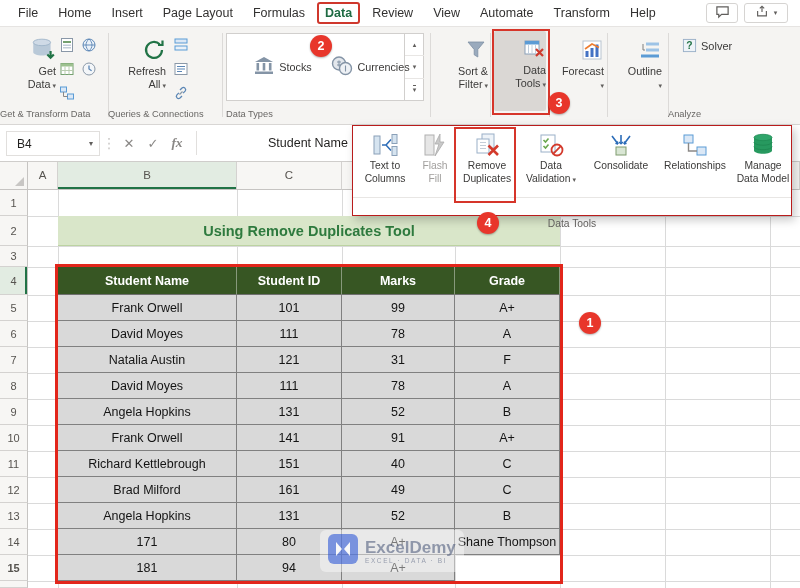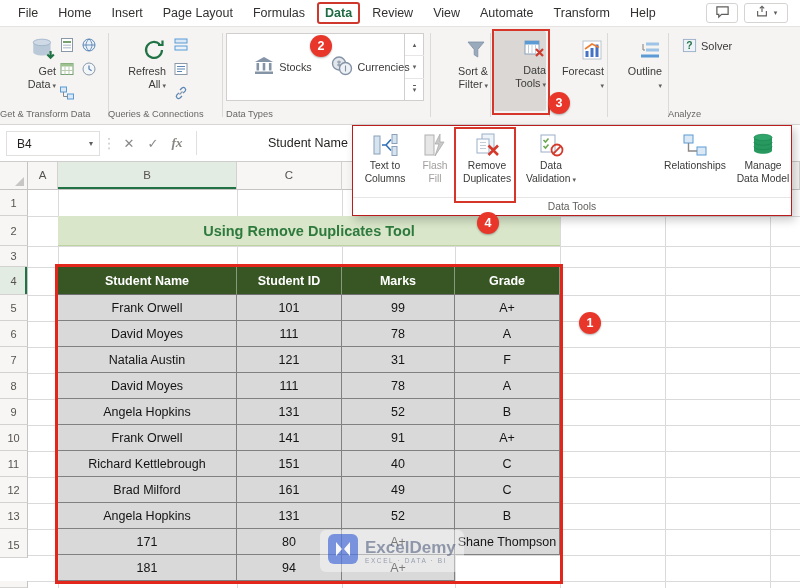--- a/index.html
+++ b/index.html
@@ -75,21 +75,21 @@
       border-right:1px solid #808080;border-bottom:1px solid #808080;box-sizing:border-box;white-space:nowrap}
   .selborder{border:3px solid #e2261b;z-index:25;pointer-events:none}
 
   
   .panel{background:#fff;border:1px solid #b91c1c;box-shadow:3px 4px 9px rgba(0,0,0,.22);
          z-index:30;box-sizing:border-box}
   .mitem{position:absolute;display:flex;flex-direction:column;align-items:center;gap:1px;
          font-size:10.3px;color:#3b3a39;line-height:12px;text-align:center}
   .micon{height:28px;display:flex;align-items:center}
   .mitem.disabled{color:#a19f9d}
-  .pgroup{position:absolute;left:0;right:0;top:71px;border-top:1px solid #e8e6e4;padding-top:3px;
+  .pgroup{position:absolute;left:0;right:0;top:71px;border-top:1px solid #e8e6e4;padding-top:20px;
           text-align:center;font-size:10.3px;color:#605e5c}
 
   
   .redbox{border:2px solid #d6352a;z-index:40;pointer-events:none;box-sizing:content-box}
   .stepcircle{width:22px;height:22px;border-radius:50%;background:#e8362b;color:#fff;font-weight:700;
               font-size:12.5px;text-align:center;line-height:22px;z-index:50;
               box-shadow:0 1px 2px rgba(0,0,0,.3)}
   .wm{display:flex;align-items:center;gap:7px;z-index:26;background:rgba(255,255,255,.5);
       border-radius:6px;padding:4px 8px;opacity:.85;pointer-events:none}
   .wmbrand{font-size:17px;font-weight:700;color:rgba(100,112,140,.78);display:block;line-height:18px}
@@ -388,21 +388,21 @@
       <div class="rowhdr" style="top: 295px; height: 26px;">5</div>
       <div class="rowhdr" style="top: 321px; height: 26px;">6</div>
       <div class="rowhdr" style="top: 347px; height: 26px;">7</div>
       <div class="rowhdr" style="top: 373px; height: 26px;">8</div>
       <div class="rowhdr" style="top: 399px; height: 26px;">9</div>
       <div class="rowhdr" style="top: 425px; height: 26px;">10</div>
       <div class="rowhdr" style="top: 451px; height: 26px;">11</div>
       <div class="rowhdr" style="top: 477px; height: 26px;">12</div>
       <div class="rowhdr" style="top: 503px; height: 26px;">13</div>
       <div class="rowhdr" style="top: 529px; height: 26px;">14</div>
-      <div class="rowhdr" style="top: 532px; height: 26px;">15</div>
+      <div class="rowhdr" style="top: 555px; height: 26px; font-weight: bold;">15</div>
       <div class="rowhdr" style="top: 581px; height: 7px;"></div>
       <div class="gl" style="left: 58px; top: 190px; width: 1px; height: 398px;"></div>
       <div class="gl" style="left: 237px; top: 190px; width: 1px; height: 398px;"></div>
       <div class="gl" style="left: 342px; top: 190px; width: 1px; height: 398px;"></div>
       <div class="gl" style="left: 455px; top: 190px; width: 1px; height: 398px;"></div>
       <div class="gl" style="left: 560px; top: 190px; width: 1px; height: 398px;"></div>
       <div class="gl" style="left: 665px; top: 190px; width: 1px; height: 398px;"></div>
       <div class="gl" style="left: 770px; top: 190px; width: 1px; height: 398px;"></div>
       <div class="gl" style="left: 28px; top: 216px; width: 772px; height: 1px;"></div>
       <div class="gl" style="left: 28px; top: 246px; width: 772px; height: 1px;"></div>
@@ -461,20 +461,30 @@
           <svg width="26" height="26" viewBox="0 0 26 26">
             <rect x="3" y="3" width="14" height="17" fill="#fff" stroke="#9ab0c8"></rect>
             <path d="M5.5 8 l2 2 3 -3.5 M5.5 14 l2 2 3 -3.5" stroke="#6aa84f" stroke-width="1.6" fill="none"></path>
             <circle cx="19" cy="18" r="5.5" fill="none" stroke="#d33a2c" stroke-width="1.8"></circle>
             <path d="M15.2 21.8 L22.8 14.2" stroke="#d33a2c" stroke-width="1.8"></path>
           </svg>
         </span>
       <span class="mline">Data</span>
       <span class="mline"><span>Validation</span><span class="chev">▾</span></span>
     </div>
+    <div class="mitem" style="left:236px;top:5px;width:64px">
+      <span class="micon">
+          <svg width="26" height="26" viewBox="0 0 26 26">
+            <rect x="8" y="15" width="10" height="8" fill="#d9e6d4" stroke="#7f9b6e"></rect>
+            <path d="M4 4 L10 12 M13 3 v9 M22 4 L16 12" stroke="#2b6cb8" stroke-width="1.6" fill="none"></path>
+            <path d="M10 12 l-2.6 -0.6 M10 12 l-0.6 -2.6 M13 12 l-1.8 -2 M13 12 l1.8 -2 M16 12 l0.6 -2.6 M16 12 l2.6 -0.6" stroke="#2b6cb8" stroke-width="1.3" fill="none"></path>
+          </svg>
+        </span>
+      <span class="mline">Consolidate</span>
+    </div>
     <div class="mitem" style="left:382px;top:5px;width:56px">
       <span class="micon">
           <svg width="26" height="26" viewBox="0 0 26 26">
             <path d="M4 5.5 v13 c0 1.8 4 3.2 9 3.2 s9 -1.4 9 -3.2 v-13" fill="#27995f"></path>
             <ellipse cx="13" cy="5.5" rx="9" ry="3.2" fill="#2fa56b" stroke="#1f8a53" stroke-width="0.8"></ellipse>
             <path d="M4 10 c0 1.8 4 3.2 9 3.2 s9 -1.4 9 -3.2 M4 14.5 c0 1.8 4 3.2 9 3.2 s9 -1.4 9 -3.2" stroke="#1f8a53" fill="none" stroke-width="1"></path>
           </svg>
         </span>
       <span class="mline">Manage</span>
       <span class="mline">Data Model</span>

